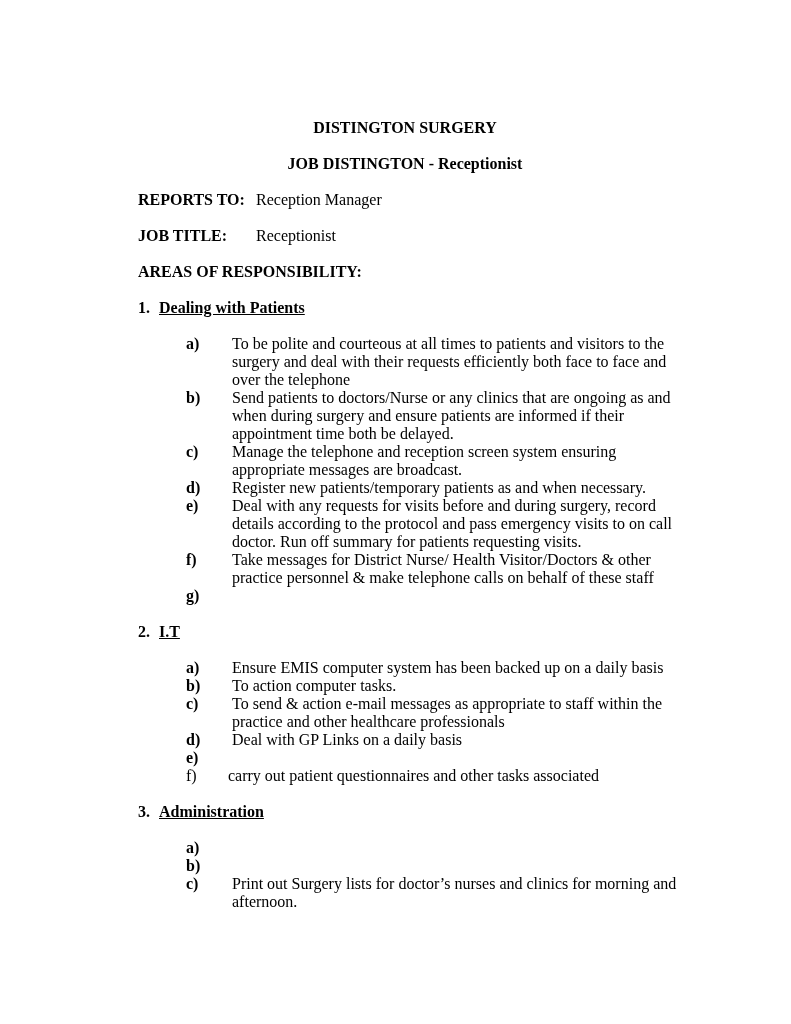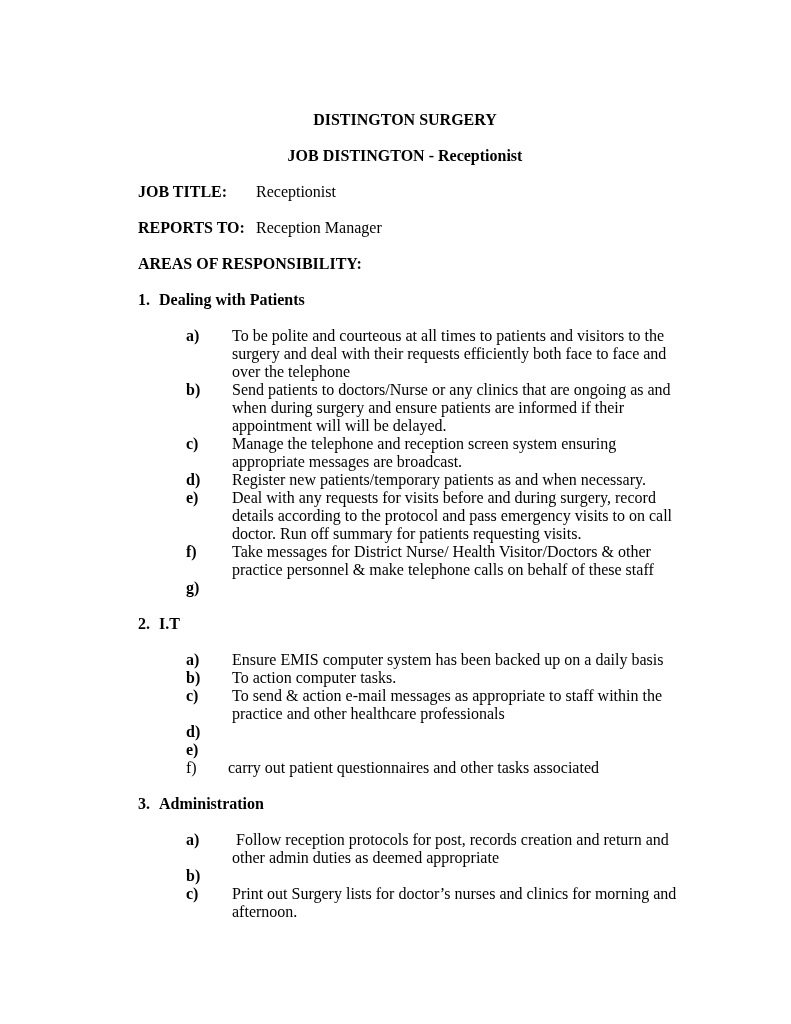--- a/index.html
+++ b/index.html
@@ -17,66 +17,66 @@
   .doc {
     position: absolute;
     left: 138px; top: 111px;
     width: 534px;
     color: #000000;
     font-size: 16px;
     line-height: 18px;
   }
   .block { margin: 0 0 18px 0; }
   .bold { font-weight: bold; }
-  .center { text-align: center; }
+  .center { text-align: center; margin-top: 8px; }
   .field-label { display: inline-block; width: 118px; font-weight: bold; }
-  .sec-head { font-weight: bold; margin: 18px 0 18px 0; }
+  .sec-head { font-weight: bold; margin: 18px 0 18px 0; text-decoration: underline; }
   .sec-num { display: inline-block; width: 21px; }
   .items { margin-left: 48px; }
   .item { display: flex; }
   .item-label { flex: none; width: 46px; font-weight: bold; }
   .item-label.plain { font-weight: normal; }
   .item-text { white-space: pre; }
   .item-text.pull-left { margin-left: -4px; }
 </style>
 </head>
 <body>
 
 <div class="page">
   <div class="doc">
 
     <div class="block bold center">DISTINGTON SURGERY</div>
     <div class="block bold center">JOB DISTINGTON - Receptionist</div>
 
     <div class="block">
-      <span class="field-label">JOB TITLE:</span><span>Receptionist</span>
+      <span class="field-label">REPORTS TO:</span><span>Reception Manager</span>
     </div>
 
     <div class="block">
-      <span class="field-label">REPORTS TO:</span><span>Reception Manager</span>
+      <span class="field-label">JOB TITLE:</span><span>Receptionist</span>
     </div>
 
     <div class="block bold">AREAS OF RESPONSIBILITY:</div>
 
     <section class="block">
       <div class="sec-head">
         <span class="sec-num">1.</span><span>Dealing with Patients</span>
       </div>
       <div class="items">
         <div class="item">
           <span class="item-label">a)</span>
           <span class="item-text">To be polite and courteous at all times to patients and visitors to the
 surgery and deal with their requests efficiently both face to face and
 over the telephone</span>
         </div>
         <div class="item">
           <span class="item-label">b)</span>
           <span class="item-text">Send patients to doctors/Nurse or any clinics that are ongoing as and
 when during surgery and ensure patients are informed if their
-appointment will will be delayed.</span>
+appointment time both be delayed.</span>
         </div>
         <div class="item">
           <span class="item-label">c)</span>
           <span class="item-text">Manage the telephone and reception screen system ensuring
 appropriate messages are broadcast.</span>
         </div>
         <div class="item">
           <span class="item-label">d)</span>
           <span class="item-text">Register new patients/temporary patients as and when necessary.</span>
         </div>
@@ -110,40 +110,39 @@
           <span class="item-label">b)</span>
           <span class="item-text">To action computer tasks.</span>
         </div>
         <div class="item">
           <span class="item-label">c)</span>
           <span class="item-text">To send &amp; action e-mail messages as appropriate to staff within the
 practice and other healthcare professionals</span>
         </div>
         <div class="item">
           <span class="item-label">d)</span>
+          <span class="item-text">Deal with GP Links on a daily basis</span>
         </div>
         <div class="item">
           <span class="item-label">e)</span>
         </div>
         <div class="item">
           <span class="item-label plain">f)</span>
           <span class="item-text pull-left">carry out patient questionnaires and other tasks associated</span>
         </div>
       </div>
     </section>
 
     <section class="block">
       <div class="sec-head">
         <span class="sec-num">3.</span><span>Administration</span>
       </div>
       <div class="items">
         <div class="item">
           <span class="item-label">a)</span>
-          <span class="item-text"> Follow reception protocols for post, records creation and return and
-other admin duties as deemed appropriate</span>
         </div>
         <div class="item">
           <span class="item-label">b)</span>
         </div>
         <div class="item">
           <span class="item-label">c)</span>
           <span class="item-text">Print out Surgery lists for doctor’s nurses and clinics for morning and
 afternoon.</span>
         </div>
       </div>

